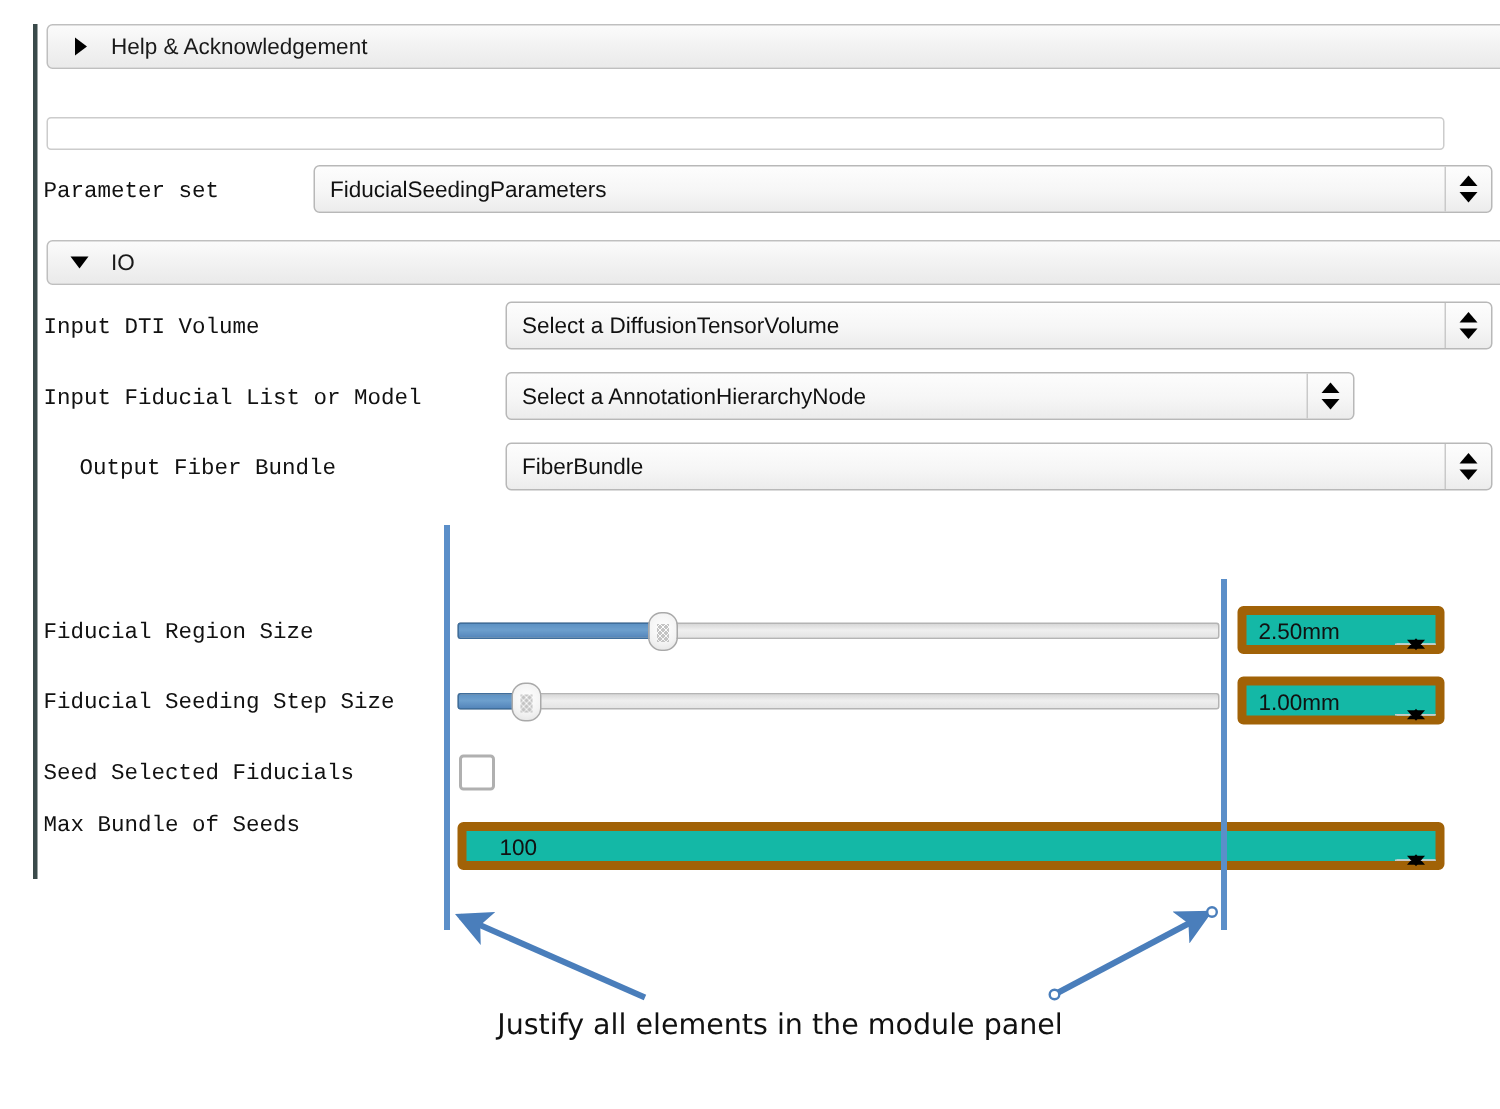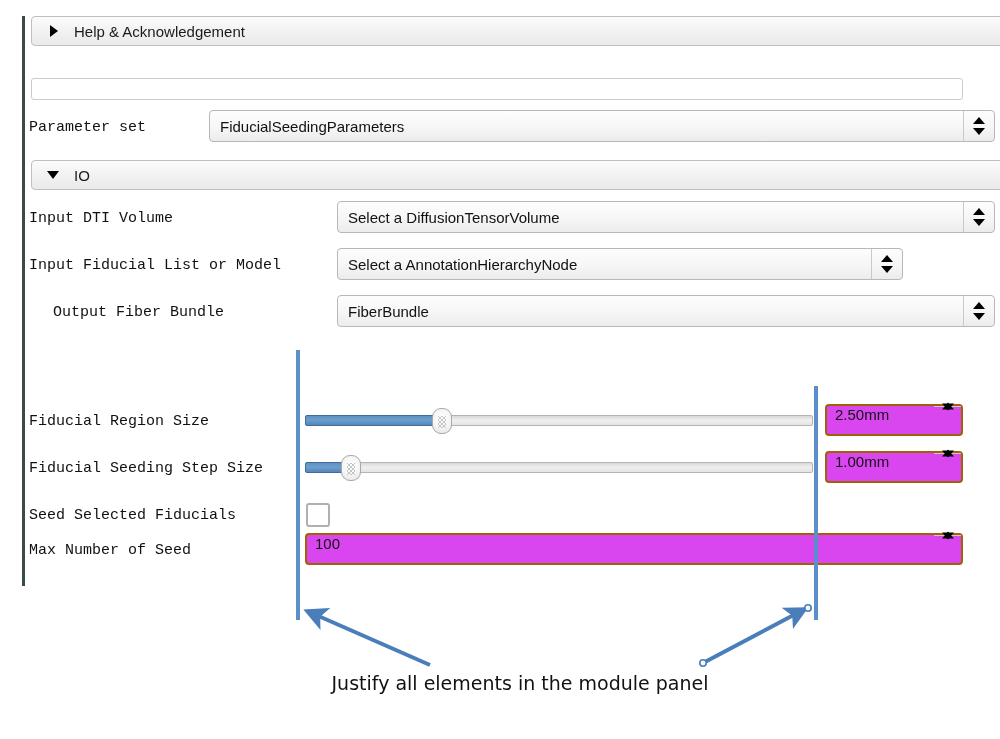--- a/index.html
+++ b/index.html
@@ -179,26 +179,26 @@
       radial-gradient(#c4c4c4 40%, transparent 41%),
       radial-gradient(#c4c4c4 40%, transparent 41%);
     background-size: 4px 4px;
     background-position: 0 0, 2px 2px;
   }
 
   
   .spinbox {
     position: absolute;
     height: 32px;
-    background: #d946ef;
-    border: 2px solid #a16207;
+    background: #14b8a6;
+    border: 6px solid #a16207;
     border-radius: 4px;
     box-sizing: border-box;
     display: flex;
-    align-items: flex-start;
+    align-items: flex-end;
   }
   .spinbox .spin-val {
     flex: 1 1 auto;
     display: flex;
     align-items: center;
     padding-left: 8px;
     font-size: 15px;
     color: #111111;
     white-space: nowrap;
   }
@@ -366,23 +366,23 @@
         </span>
     </span>
   </div>
 
   <div class="row" style="left:4px; top:482px;">
     <span class="row-label">Seed Selected Fiducials</span>
   </div>
   <div class="checkbox" style="left:281px; top:487px;"></div>
 
   <div class="row" style="left:4px; top:517px;">
-    <span class="row-label">Max Number of Seed</span>
-  </div>
-  <div class="spinbox" style="left:280px; top:517px; width:658px;">
+    <span class="row-label">Max Bundle of Seeds</span>
+  </div>
+  <div class="spinbox" style="left:280px; top:532px; width:658px;padding-left:14px;">
     <span class="spin-val">100</span>
     <span class="spin-arrows">
       <span class="sb up">
           <i class="a"></i>
         </span>
       <span class="sb dn">
           <i class="a"></i>
         </span>
     </span>
   </div>

